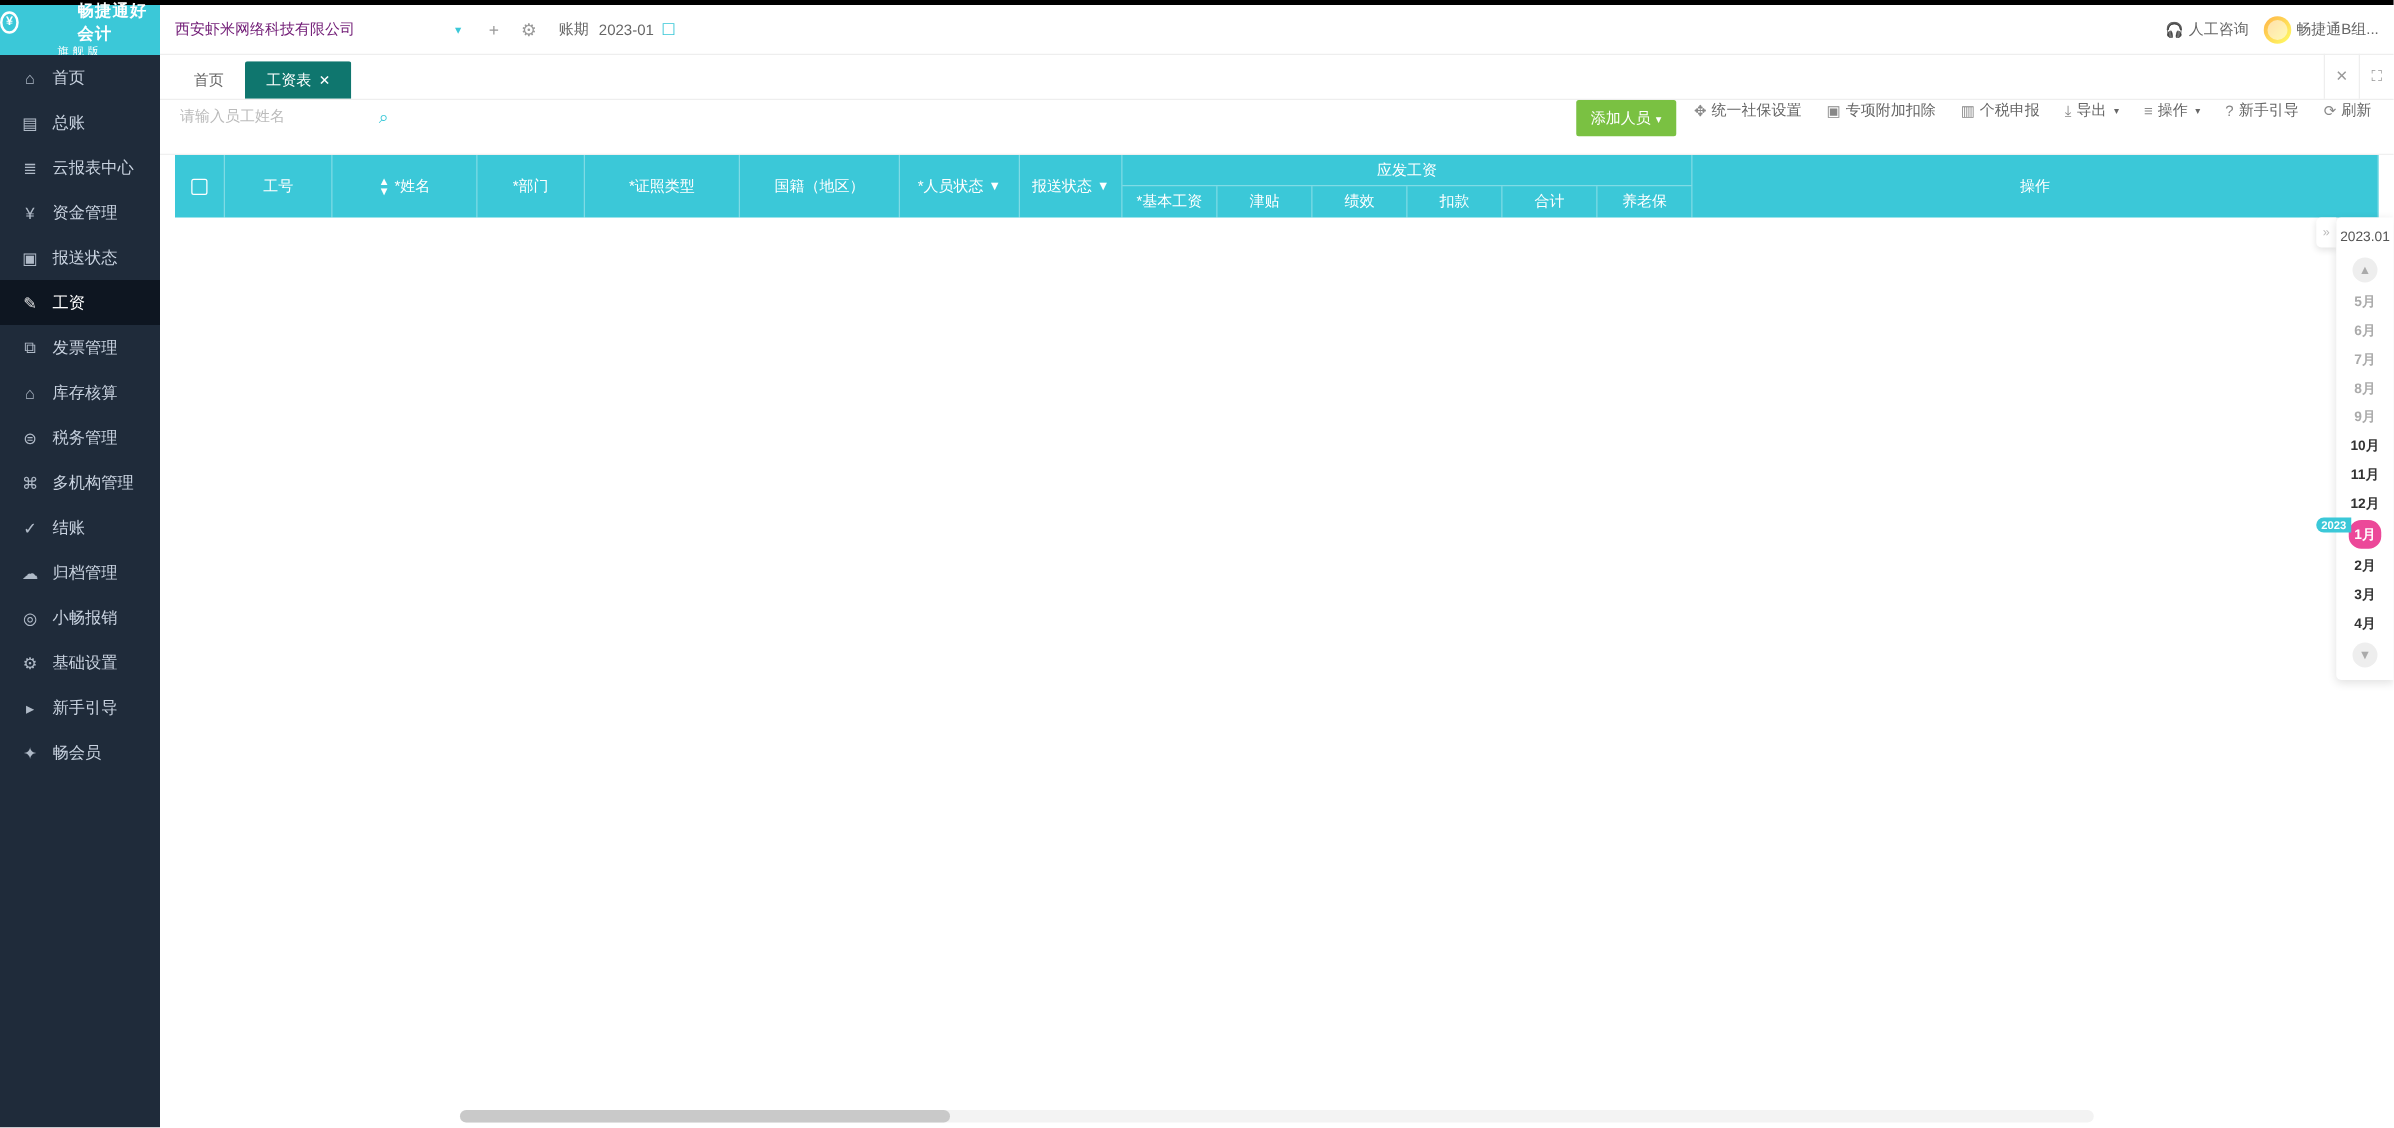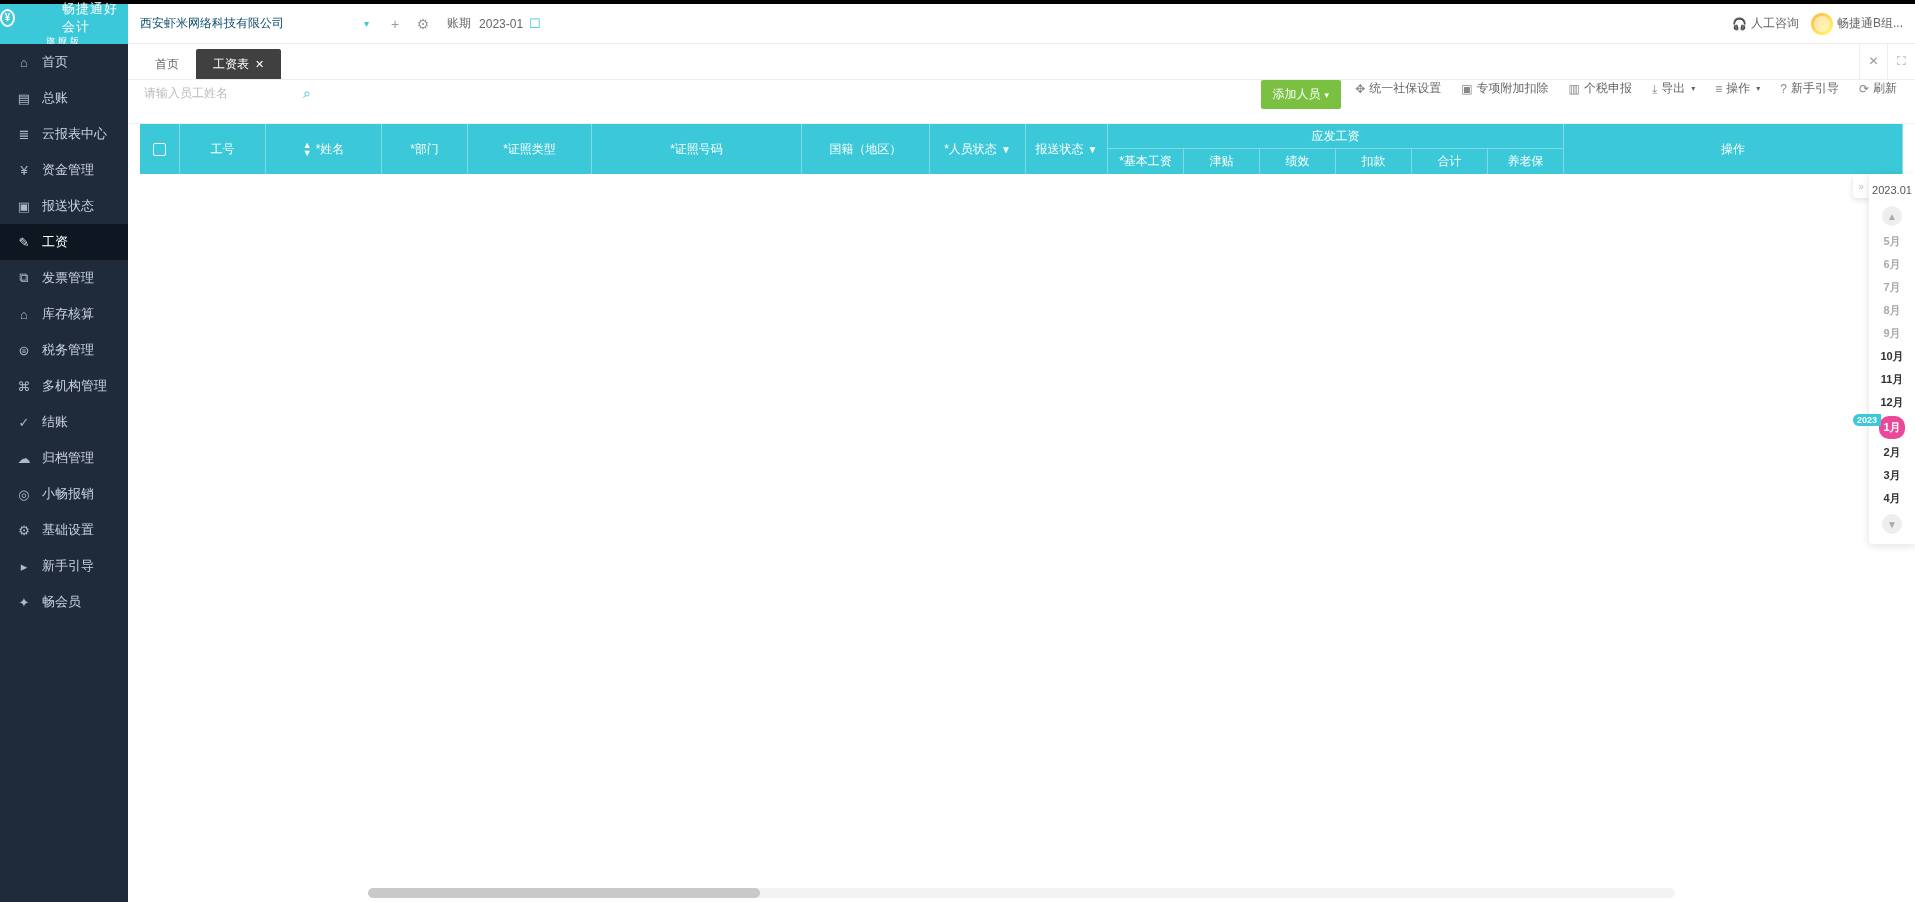--- a/index.html
+++ b/index.html
@@ -3,42 +3,42 @@
 <meta charset="utf-8">
 <style>
 * { box-sizing: border-box; margin: 0; padding: 0; }
 body { font-family: "Microsoft YaHei", sans-serif; font-size: 12px; color: #333; background: #fff; overflow: hidden; }
 .app { width: 1915px; height: 902px; display: flex; flex-direction: column; }
 .blackbar { height: 4px; background: #000; }
 .topbar { height: 40px; display: flex; align-items: center; background: #fff; border-bottom: 1px solid #eee; }
 .logo-area { width: 128px; height: 40px; background: #3bc8d8; display: flex; flex-direction: column; align-items: center; justify-content: center; color: #fff; }
 .logo-row { display: flex; align-items: center; gap: 3px; }
 .logo-icon { width: 18px; height: 18px; border: 2px solid #fff; border-radius: 50%; display: flex; align-items: center; justify-content: center; font-size: 10px; font-weight: bold; }
-.logo-text { font-weight: normal; font-size: 13px; letter-spacing: 1px; margin-left: 44px; }
+.logo-text { font-weight: bold; font-size: 13px; letter-spacing: 1px; margin-left: 44px; }
 .logo-sub { font-size: 9px; letter-spacing: 3px; margin-top: -1px; }
 .company { flex: 0 0 auto; display: flex; align-items: center; padding: 0 12px; cursor: pointer; }
-.company-name { color: #0c4a6e; }
+.company-name { color: #701a75; }
 .chev { color: #3bc8d8; margin-left: 80px; font-size: 10px; }
 .topicon { width: 28px; display: flex; justify-content: center; color: #999; cursor: pointer; font-size: 14px; }
 .period-label { margin-left: 10px; color: #666; }
 .period-val { margin-left: 8px; color: #666; cursor: pointer; }
 .cal-icon { margin-left: 6px; color: #3bc8d8; font-size: 13px; }
 .top-right { margin-left: auto; display: flex; align-items: center; padding-right: 12px; gap: 12px; }
 .tr-item { display: flex; align-items: center; gap: 4px; color: #666; cursor: pointer; }
 .avatar { width: 22px; height: 22px; border-radius: 50%; background: linear-gradient(135deg,#ffb347,#ff6); display: inline-block; position: relative; }
 .avatar::after { content:""; position:absolute; inset:3px; background:#fff8; border-radius:50%; }
 .main { flex: 1; display: flex; min-height: 0; }
 .sidebar { width: 128px; background: #1f2b3a; color: #c9d3e0; display: flex; flex-direction: column; }
 .nav-item { height: 36px; display: flex; align-items: center; padding-left: 16px; gap: 10px; cursor: pointer; font-size: 13px; }
 .nav-item.active { background: #0e1621; color: #fff; }
 .nav-icon { width: 16px; text-align: center; opacity: .85; }
 .content { flex: 1; display: flex; flex-direction: column; min-width: 0; position: relative; }
 .tabs { height: 36px; border-bottom: 1px solid #eee; display: flex; align-items: flex-end; padding-left: 10px; }
 .tab { height: 30px; padding: 0 16px; display: flex; align-items: center; font-size: 12px; color: #666; cursor: pointer; border: 1px solid transparent; border-bottom: none; }
-.tab.active { background: #404040; color: #fff; border-radius: 2px 2px 0 0; }
+.tab.active { background: #0f766e; color: #fff; border-radius: 2px 2px 0 0; }
 .tab-close { margin-left: 6px; font-size: 11px; }
 .tab-right { margin-left: auto; display: flex; }
 .tab-btn { width: 28px; height: 36px; display: flex; align-items: center; justify-content: center; color: #999; cursor: pointer; border-left: 1px solid #eee; }
 .toolbar { height: 44px; display: flex; align-items: flex-start; padding: 0 12px; gap: 8px; border-bottom: 1px solid #f0f0f0; }
 .search-wrap { display: flex; align-items: center; width: 170px; }
 .search-input { flex: 1; border: none; outline: none; font-size: 12px; padding: 6px 4px; color: #333; }
 .search-input::placeholder { color: #bbb; }
 .search-icon { color: #3bc8d8; font-size: 14px; }
 .tool-spacer { flex: 1; }
 .btn-primary { background: #7ac142; color: #fff; padding: 6px 12px; border-radius: 2px; cursor: pointer; display: flex; align-items: center; gap: 4px; }
@@ -245,23 +245,20 @@
                 <span>▼</span>
               </span>
             <span>*姓名</span>
           </div>
           <div class="th" style="width:86px">
               <span>*部门</span>
             </div>
           <div class="th" style="width:124px">
               <span>*证照类型</span>
             </div>
-          <div class="th" style="width:210px">
-              <span>*证照号码</span>
-            </div>
           <div class="th" style="width:128px">
               <span>国籍（地区）</span>
             </div>
           <div class="th" style="width:96px">
             <span>*人员状态</span>
             <span class="th-filter">▼</span>
           </div>
           <div class="th" style="width:82px">
             <span>报送状态</span>
             <span class="th-filter">▼</span>

